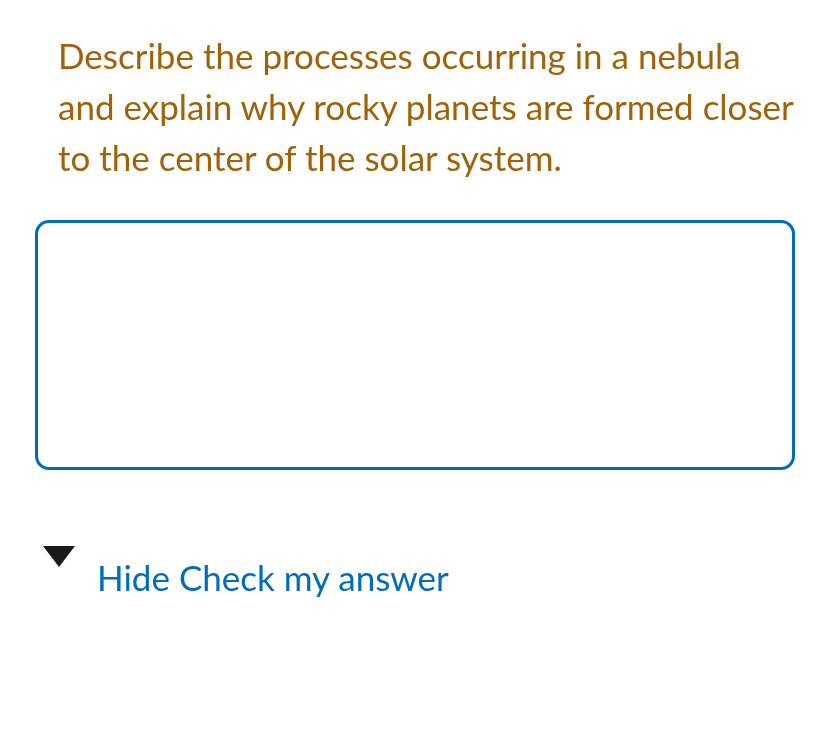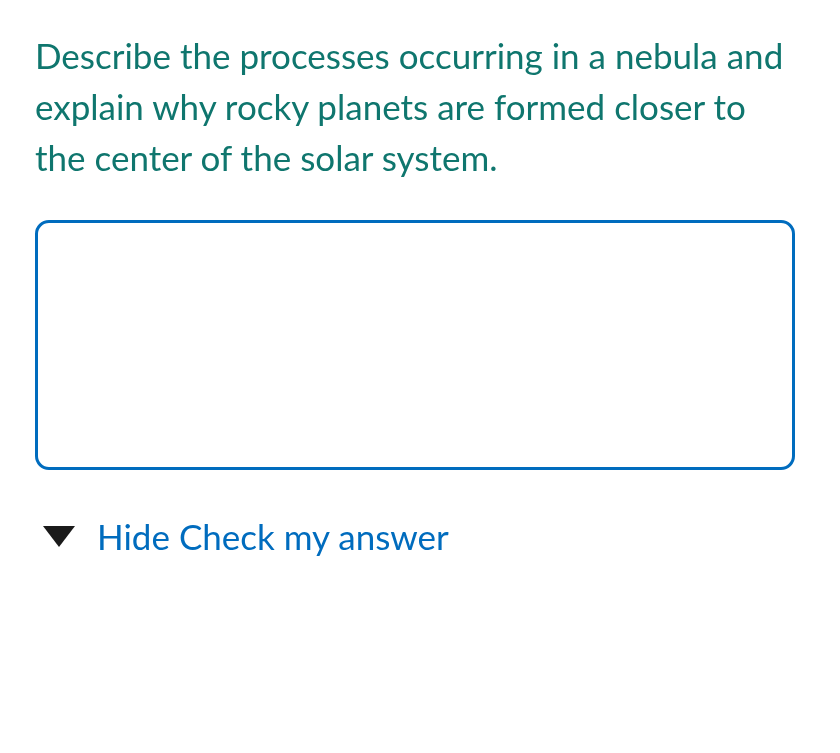--- a/index.html
+++ b/index.html
@@ -9,24 +9,25 @@
     }
     body {
       font-family: -apple-system, BlinkMacSystemFont, "Segoe UI", "Lato", "Helvetica Neue", Arial, sans-serif;
       background: #ffffff;
       padding: 30px 35px;
       width: 840px;
     }
     .question-text {
       font-size: 35px;
       line-height: 1.45;
-      color: #0f766e;
+      color: #a16207;
       font-weight: 400;
       margin-bottom: 38px;
       letter-spacing: 0px;
+      margin-left: 23px;
     }
     .answer-box {
       width: 760px;
       height: 250px;
       border: 3px solid #006cbe;
       border-radius: 14px;
       background: #ffffff;
       outline: none;
       padding: 12px;
       font-size: 20px;
@@ -48,20 +49,21 @@
       border-left: 16px solid transparent;
       border-right: 16px solid transparent;
       border-top: 21px solid #1a1a1a;
       flex-shrink: 0;
     }
     .toggle-label {
       font-size: 35px;
       color: #006cbe;
       font-weight: 400;
       letter-spacing: 0px;
+      margin-top: 41px;
     }
   </style>
 </head>
 <body>
 
 <div class="question-text">Describe the processes occurring in a nebula and explain why rocky planets are formed closer to the center of the solar system.</div>
 
 <textarea class="answer-box" placeholder="" style=""></textarea>
 
 <div class="toggle-row">

